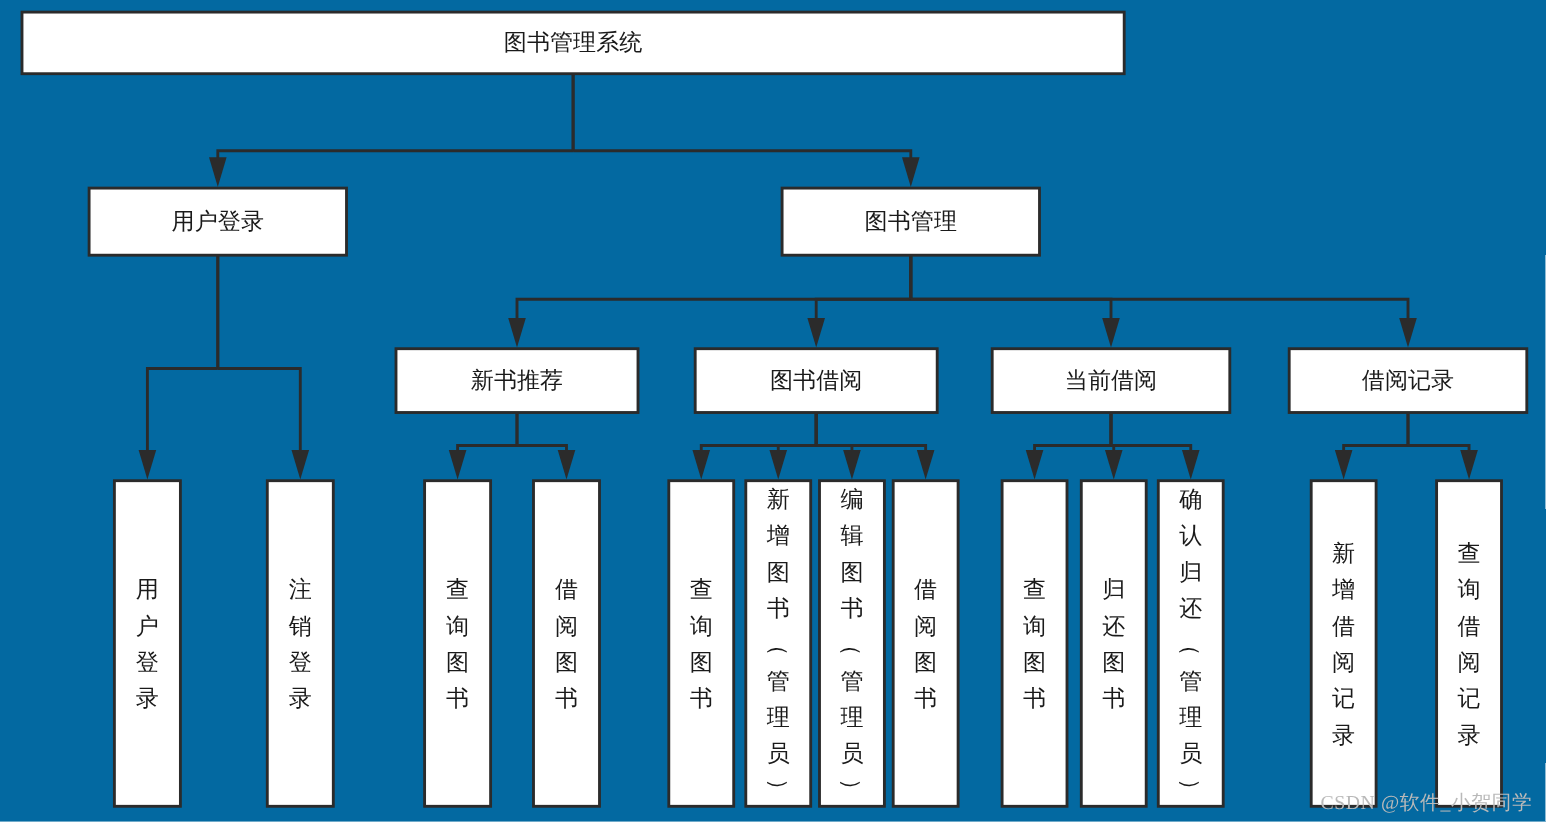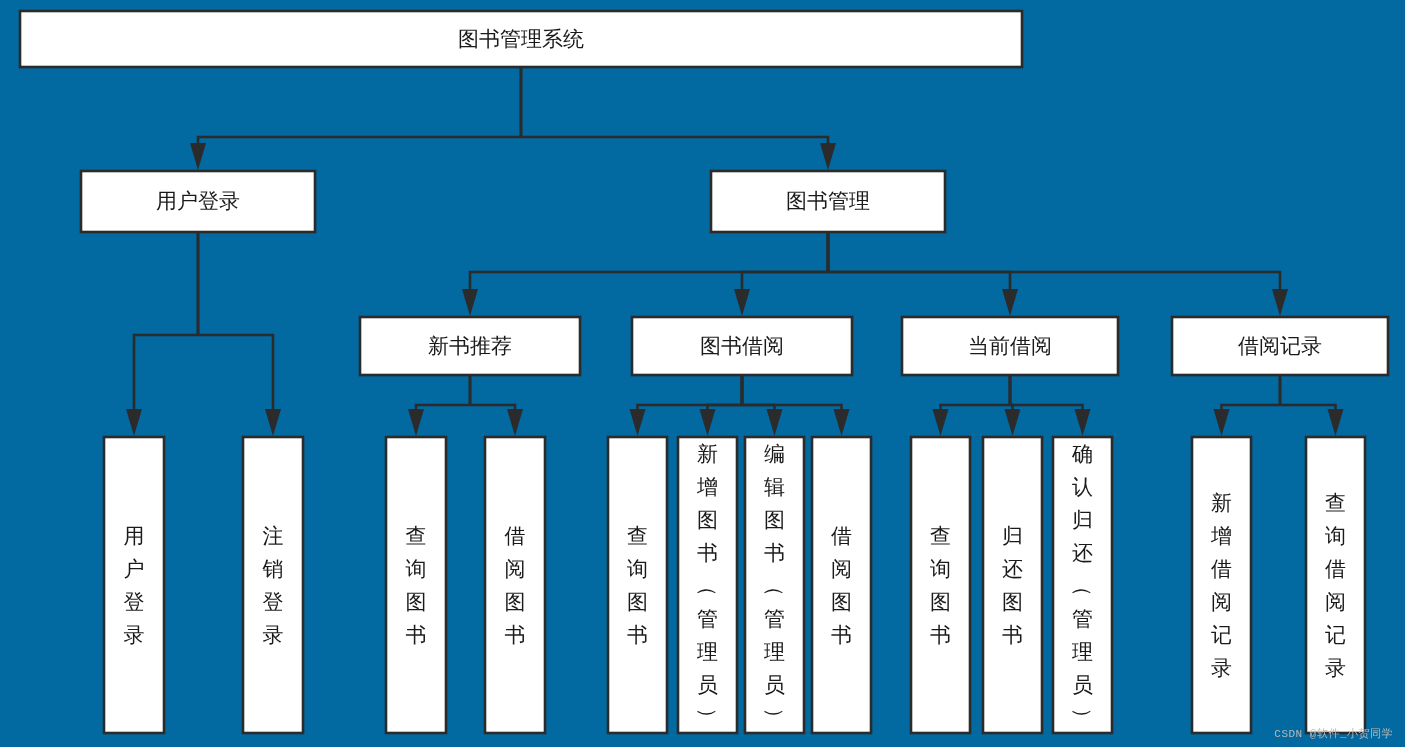--- a/index.html
+++ b/index.html
@@ -50,22 +50,22 @@
   .node-label-v {
     font-family: "Liberation Sans", "DejaVu Sans", sans-serif;
     font-size: 21px;
     fill: #1a1a1a;
     text-anchor: middle;
   }
   .watermark {
     position: absolute;
     right: 12px;
     bottom: 6px;
-    font-family: Liberation Mono, monospace;
-    font-size: 11px;
+    font-family: Liberation Serif, serif;
+    font-size: 18px;
     color: #b9b9b9;
     letter-spacing: 0.5px;
     white-space: nowrap;
     user-select: none;
   }
 </style>
 </head>
 <body>
 
 <div id="diagram-root">

